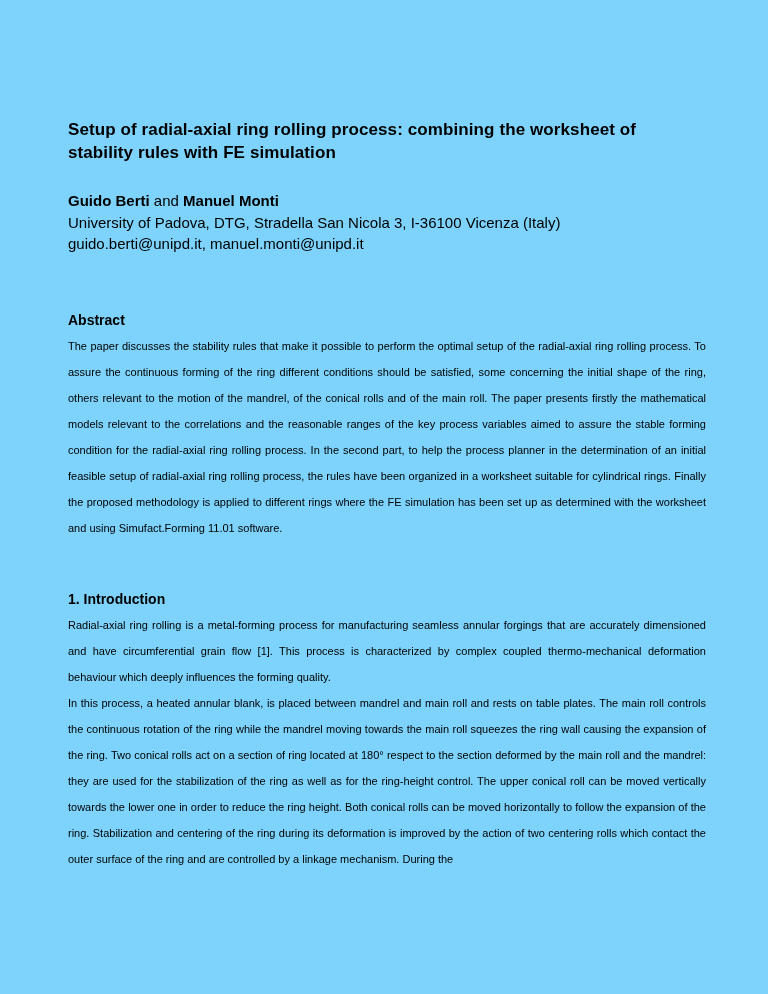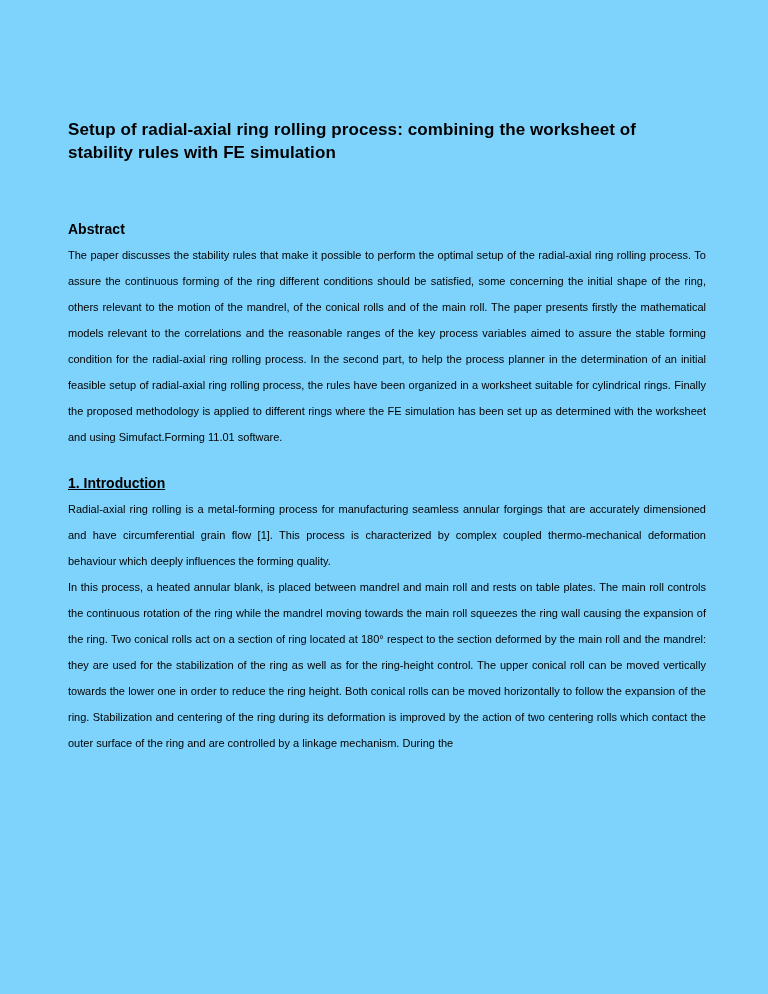--- a/index.html
+++ b/index.html
@@ -49,42 +49,46 @@
   .section-heading {
     font-size: 14px;
     font-weight: bold;
     line-height: 26px;
     margin: 0;
   }
   .abstract-heading {
     margin-top: 52px;
   }
   .intro-heading {
-    margin-top: 20px;
-    text-decoration: underline;
+    margin-top: 45px;
   }
   .body-text {
     font-size: 11px;
     line-height: 26px;
     text-align: justify;
     text-justify: inter-word;
     margin: 0;
     max-width: 638px;
   }
   .flow {
     max-width: 638px;
   }
 </style>
 </head>
 <body>
 
 <div class="page">
 
   <h1 class="doc-title">Setup of radial-axial ring rolling process: combining the worksheet of stability rules with FE simulation</h1>
 
+  <div class="author-block">
+    <div class="author-line"><span class="name">Guido Berti</span><span class="conj"> and </span><span class="name">Manuel Monti</span></div>
+    <div class="affiliation-line">University of Padova, DTG, Stradella San Nicola 3, I-36100 Vicenza (Italy)</div>
+    <div class="email-line">guido.berti@unipd.it, manuel.monti@unipd.it</div>
+  </div>
 
   <div class="section-heading abstract-heading">Abstract</div>
 
   <div class="body-text">The paper discusses the stability rules that make it possible to perform the optimal setup of the radial-axial ring rolling process. To assure the continuous forming of the ring different conditions should be satisfied, some concerning the initial shape of the ring, others relevant to the motion of the mandrel, of the conical rolls and of the main roll. The paper presents firstly the mathematical models relevant to the correlations and the reasonable ranges of the key process variables aimed to assure the stable forming condition for the radial-axial ring rolling process. In the second part, to help the process planner in the determination of an initial feasible setup of radial-axial ring rolling process, the rules have been organized in a worksheet suitable for cylindrical rings. Finally the proposed methodology is applied to different rings where the FE simulation has been set up as determined with the worksheet and using Simufact.Forming 11.01 software.</div>
 
   <div class="section-heading intro-heading">1. Introduction</div>
 
   <div class="flow">
     <div class="body-text">Radial-axial ring rolling is a metal-forming process for manufacturing seamless annular forgings that are accurately dimensioned and have circumferential grain flow [1]. This process is characterized by complex coupled thermo-mechanical deformation behaviour which deeply influences the forming quality.</div>
     <div class="body-text">In this process, a heated annular blank, is placed between mandrel and main roll and rests on table plates. The main roll controls the continuous rotation of the ring while the mandrel moving towards the main roll squeezes the ring wall causing the expansion of the ring. Two conical rolls act on a section of ring located at 180° respect to the section deformed by the main roll and the mandrel: they are used for the stabilization of the ring as well as for the ring-height control. The upper conical roll can be moved vertically towards the lower one in order to reduce the ring height. Both conical rolls can be moved horizontally to follow the expansion of the ring. Stabilization and centering of the ring during its deformation is improved by the action of two centering rolls which contact the outer surface of the ring and are controlled by a linkage mechanism. During the</div>

